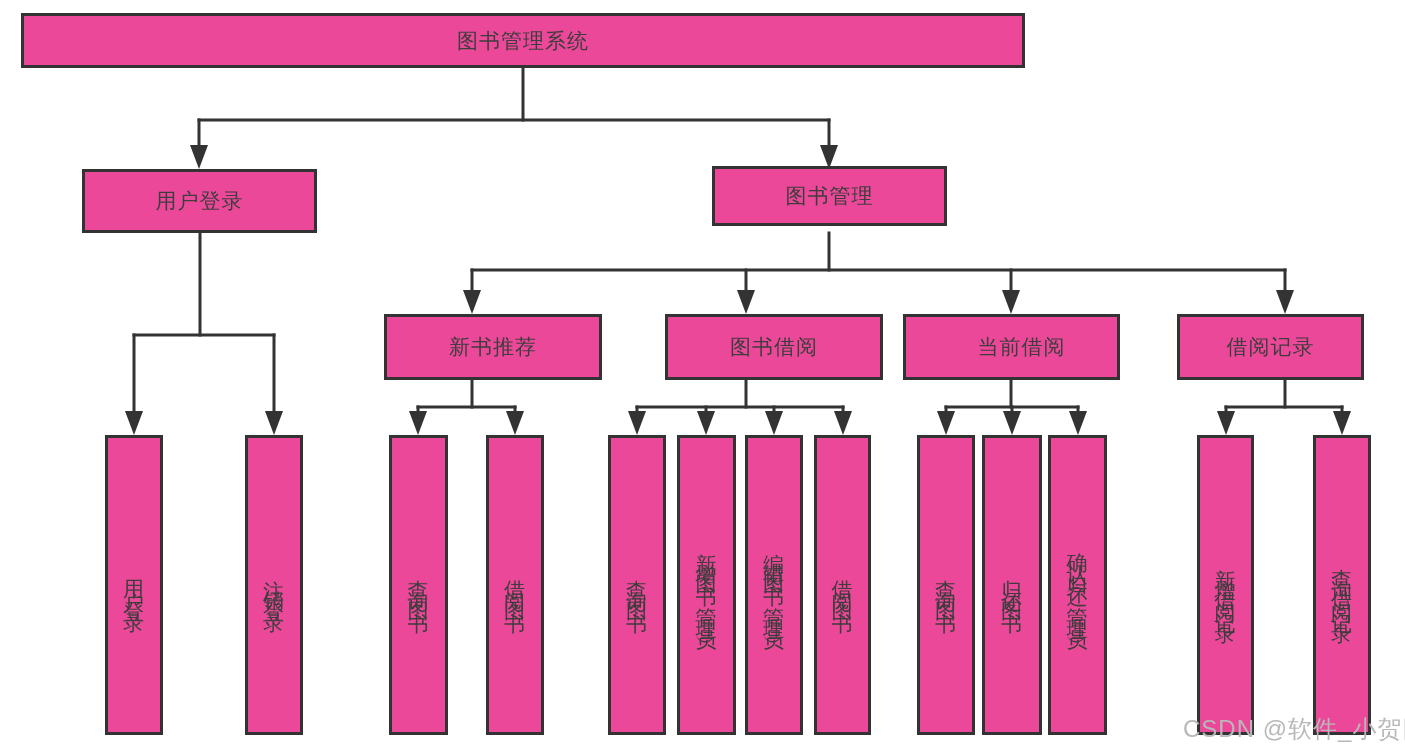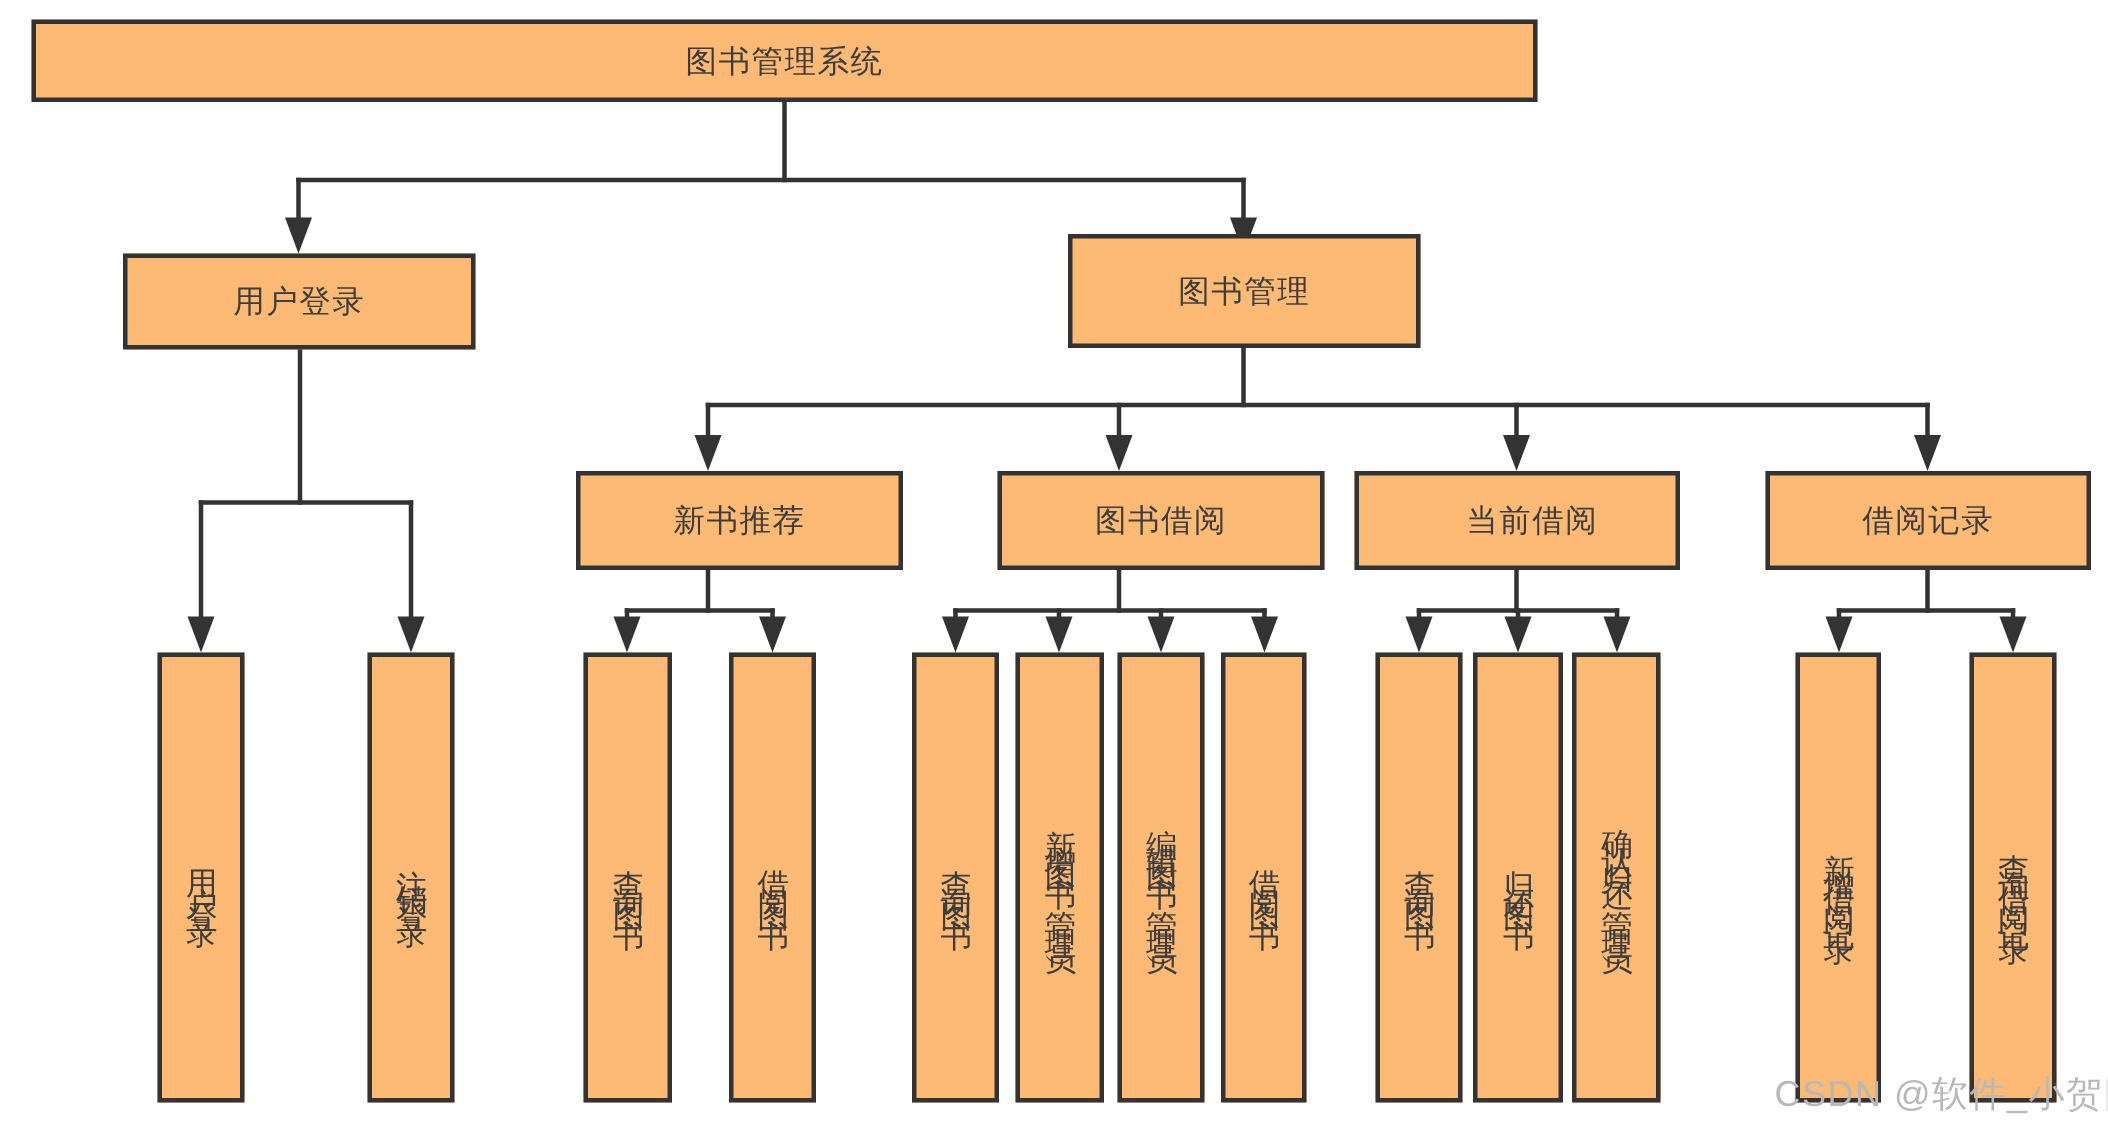--- a/index.html
+++ b/index.html
@@ -12,21 +12,21 @@
     overflow: hidden;
   }
   #connectors {
     position: absolute;
     left: 0; top: 0;
     width: 1405px; height: 747px;
     z-index: 1;
   }
   .box {
     position: absolute;
-    background: #fdba74;
+    background: #ec4899;
     border: 3px solid #333333;
     box-sizing: border-box;
     display: flex;
     align-items: center;
     justify-content: center;
     color: #3d3d3d;
     font-size: 21px;
     z-index: 2;
     letter-spacing: 1px;
   }
@@ -104,26 +104,26 @@
       <line x1="1226" y1="407" x2="1342" y2="407" stroke="#333333" stroke-width="3" stroke-linecap="square"></line>
       <line x1="1226" y1="407" x2="1226" y2="419" stroke="#333333" stroke-width="3" stroke-linecap="square"></line>
       <polygon points="1217,411 1235,411 1226,435" fill="#333333"></polygon>
       <line x1="1342" y1="407" x2="1342" y2="419" stroke="#333333" stroke-width="3" stroke-linecap="square"></line>
       <polygon points="1333,411 1351,411 1342,435" fill="#333333"></polygon>
     </svg>
 
   <div class="box" style="left:21px; top:13px; width:1004px; height:55px;">图书管理系统</div>
 
   <div class="box" style="left:82px; top:169px; width:235px; height:64px;">用户登录</div>
-  <div class="box" style="left:712px; top:156px; width:235px; height:76px;">图书管理</div>
+  <div class="box" style="left:712px; top:166px; width:235px; height:60px;">图书管理</div>
 
   <div class="box" style="left:384px; top:314px; width:218px; height:66px;">新书推荐</div>
   <div class="box" style="left:637px; top:314px; width:218px; height:66px;margin-left:28px;">图书借阅</div>
   <div class="box" style="left:903px; top:314px; width:217px; height:66px;padding-left:20px;">当前借阅</div>
-  <div class="box" style="left:1177px; top:314px; width:217px; height:66px;">借阅记录</div>
+  <div class="box" style="left:1177px; top:314px; width:187px; height:66px;">借阅记录</div>
 
   <div class="box vbox" style="left:105px; top:435px; width:58px; height:300px;">
     <span class="vtext">用户登录</span>
     </div>
   <div class="box vbox" style="left:245px; top:435px; width:58px; height:300px;">
     <span class="vtext">注销登录</span>
     </div>
 
   <div class="box vbox" style="left:389px; top:435px; width:59px; height:300px;">
     <span class="vtext">查询图书</span>

